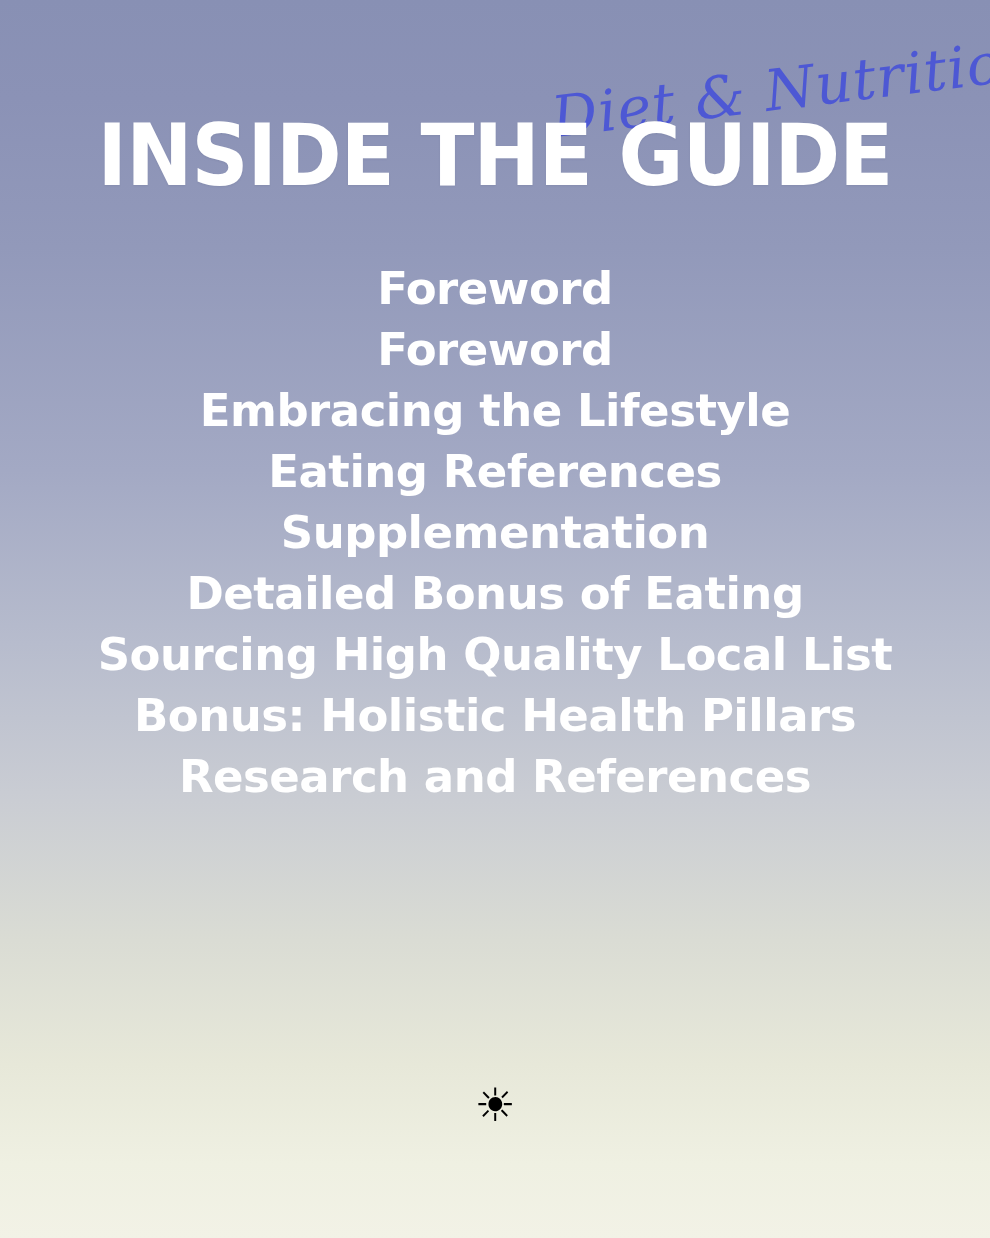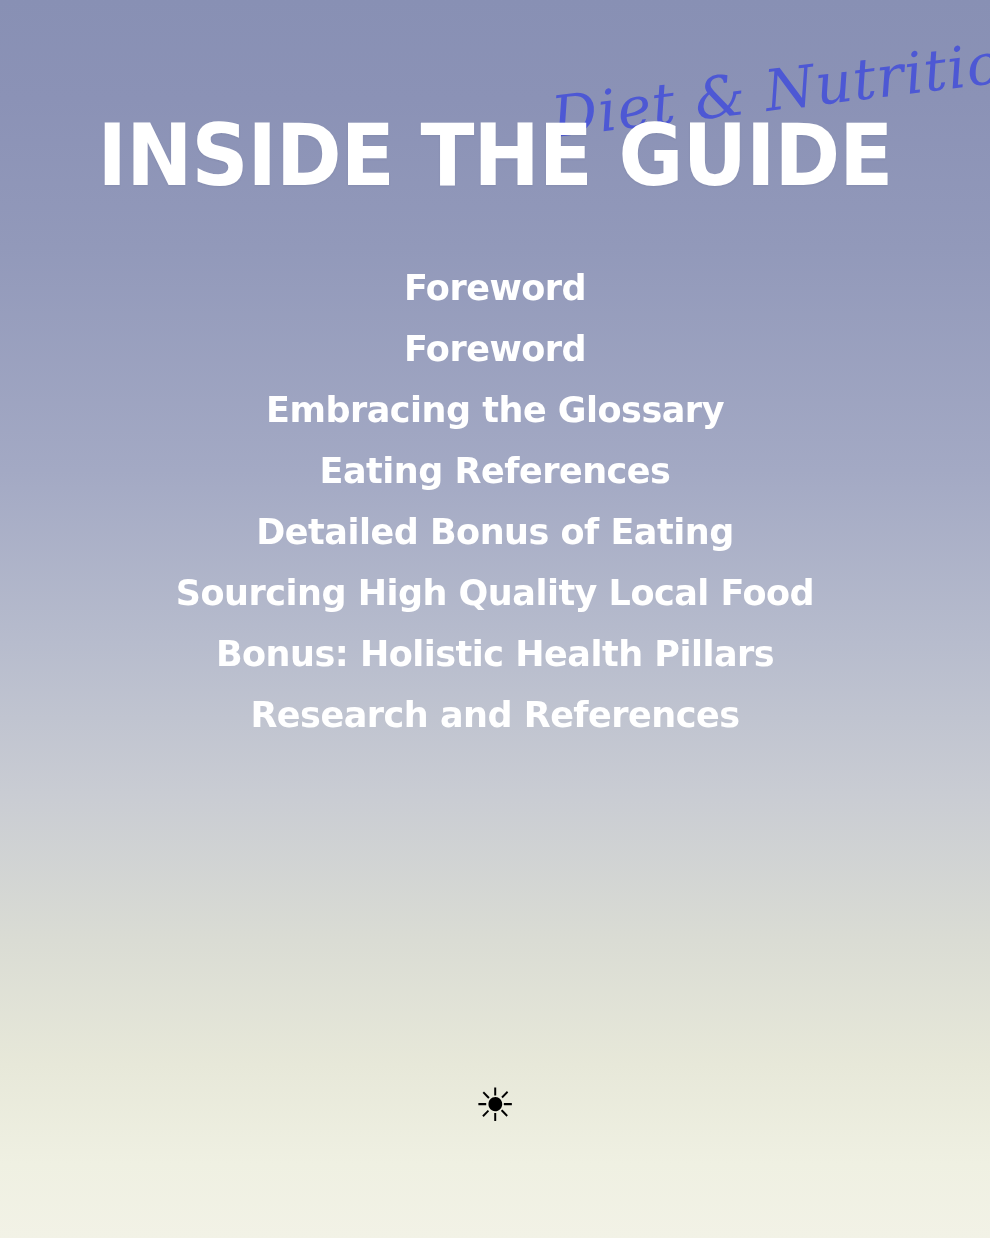--- a/index.html
+++ b/index.html
@@ -73,21 +73,21 @@
     position: absolute;
     top: 258px;
     left: 0;
     width: 990px;
     text-align: center;
   }
   .toc-item {
     color: #ffffff;
     font-family: "DejaVu Sans", sans-serif;
     font-weight: bold;
-    font-size: 35px;
+    font-size: 45px;
     line-height: 61px;
     letter-spacing: -0.5px;
     white-space: nowrap;
   }
 
   
   .sun-wrap {
     position: absolute;
     top: 1082px;
     left: 0;
@@ -105,24 +105,25 @@
 
 <div class="page">
 
   <div class="script-accent">Diet &amp; Nutrition</div>
 
   <div class="headline">INSIDE THE GUIDE</div>
 
   <div class="toc">
     <div class="toc-item">Foreword</div>
     <div class="toc-item">Foreword</div>
-    <div class="toc-item">Embracing the Glossary</div>
+    <div class="toc-item">Embracing the Lifestyle</div>
     <div class="toc-item">Eating References</div>
+    <div class="toc-item">Supplementation</div>
     <div class="toc-item">Detailed Bonus of Eating</div>
-    <div class="toc-item">Sourcing High Quality Local Food</div>
+    <div class="toc-item">Sourcing High Quality Local List</div>
     <div class="toc-item">Bonus: Holistic Health Pillars</div>
     <div class="toc-item">Research and References</div>
   </div>
 
   <div class="sun-wrap">
     <span class="sun">☀</span>
   </div>
 
 </div>
 

